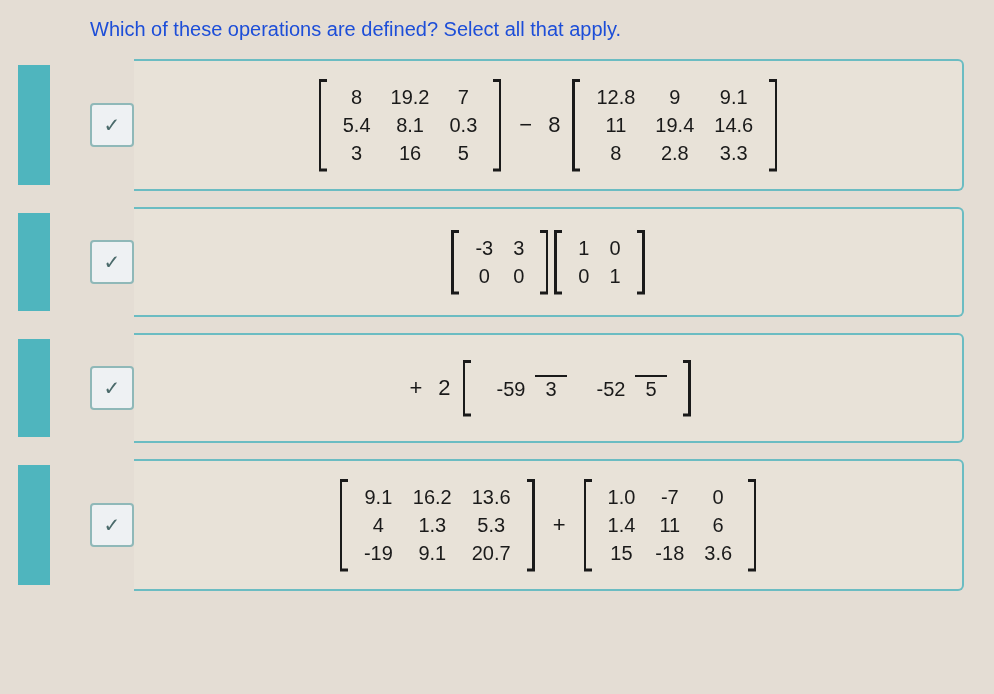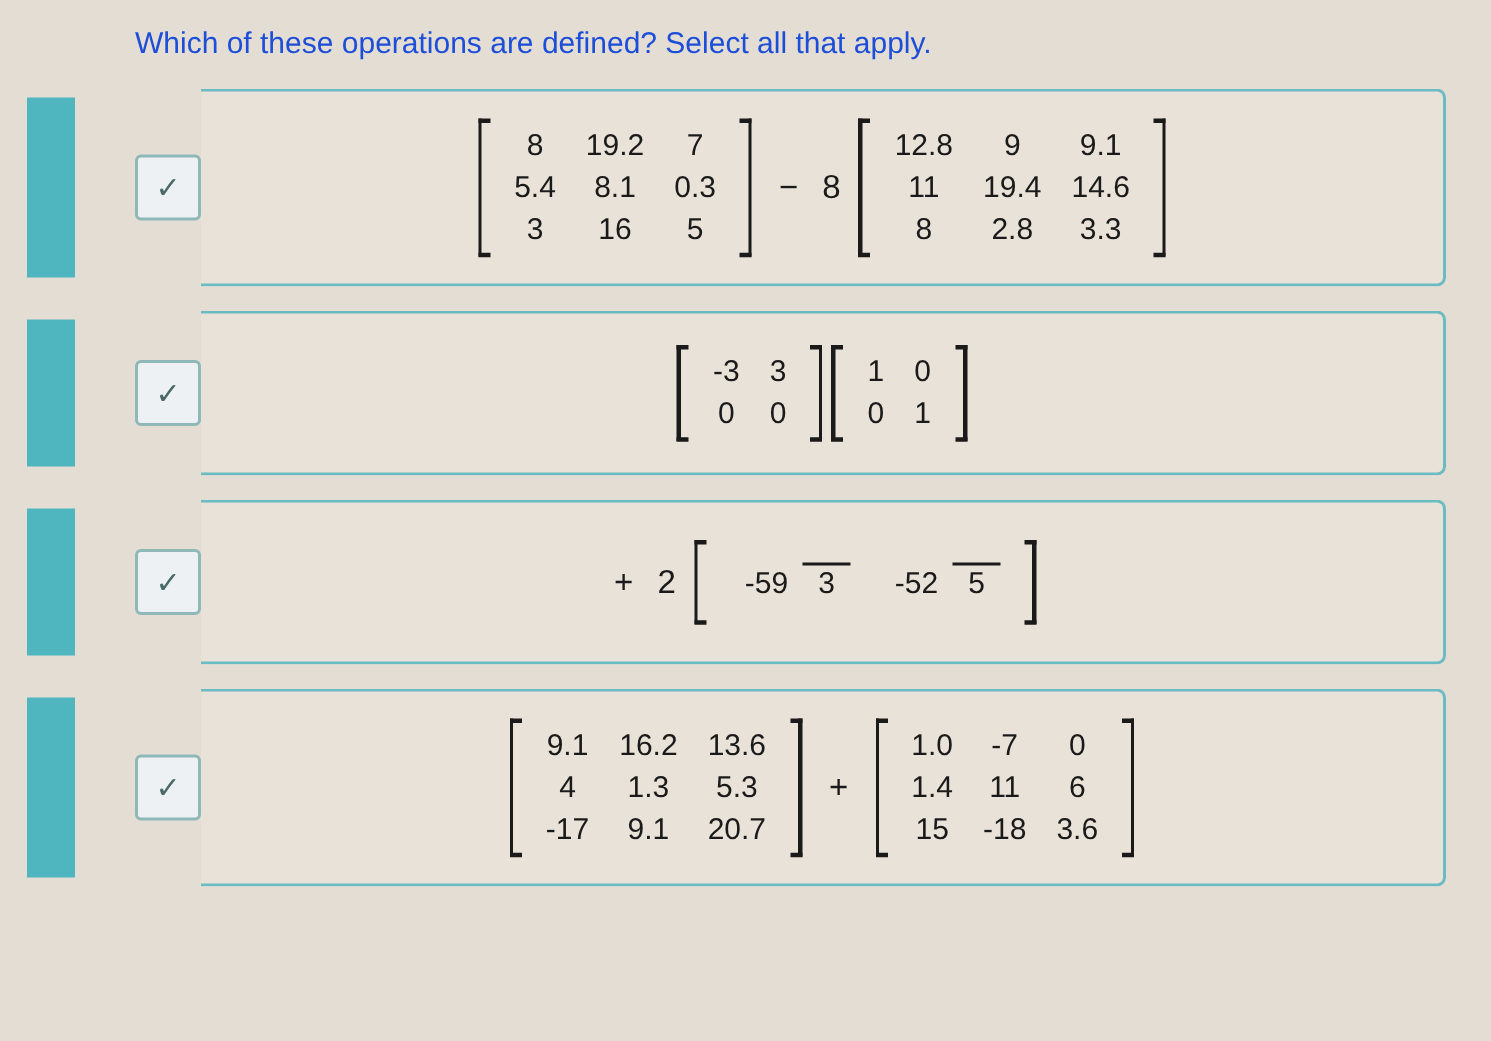--- a/index.html
+++ b/index.html
@@ -242,21 +242,21 @@
       <div class="math-expr">
         <div class="bracket-matrix" style="--h:92px">
           <div class="lbracket" style="--h:92px"></div>
           <div class="mcells" style="grid-template-columns:repeat(3,auto);grid-template-rows:repeat(3,auto);height:92px">
             <span>9.1</span>
               <span>16.2</span>
               <span>13.6</span>
             <span>4</span>
               <span>1.3</span>
               <span>5.3</span>
-            <span>-17</span>
+            <span>-19</span>
               <span>9.1</span>
               <span>20.7</span>
           </div>
           <div class="rbracket" style="--h:92px"></div>
         </div>
         <span class="op">+</span>
         <div class="bracket-matrix" style="--h:92px">
           <div class="lbracket" style="--h:92px"></div>
           <div class="mcells" style="grid-template-columns:repeat(3,auto);grid-template-rows:repeat(3,auto);height:92px">
             <span>1.0</span>

